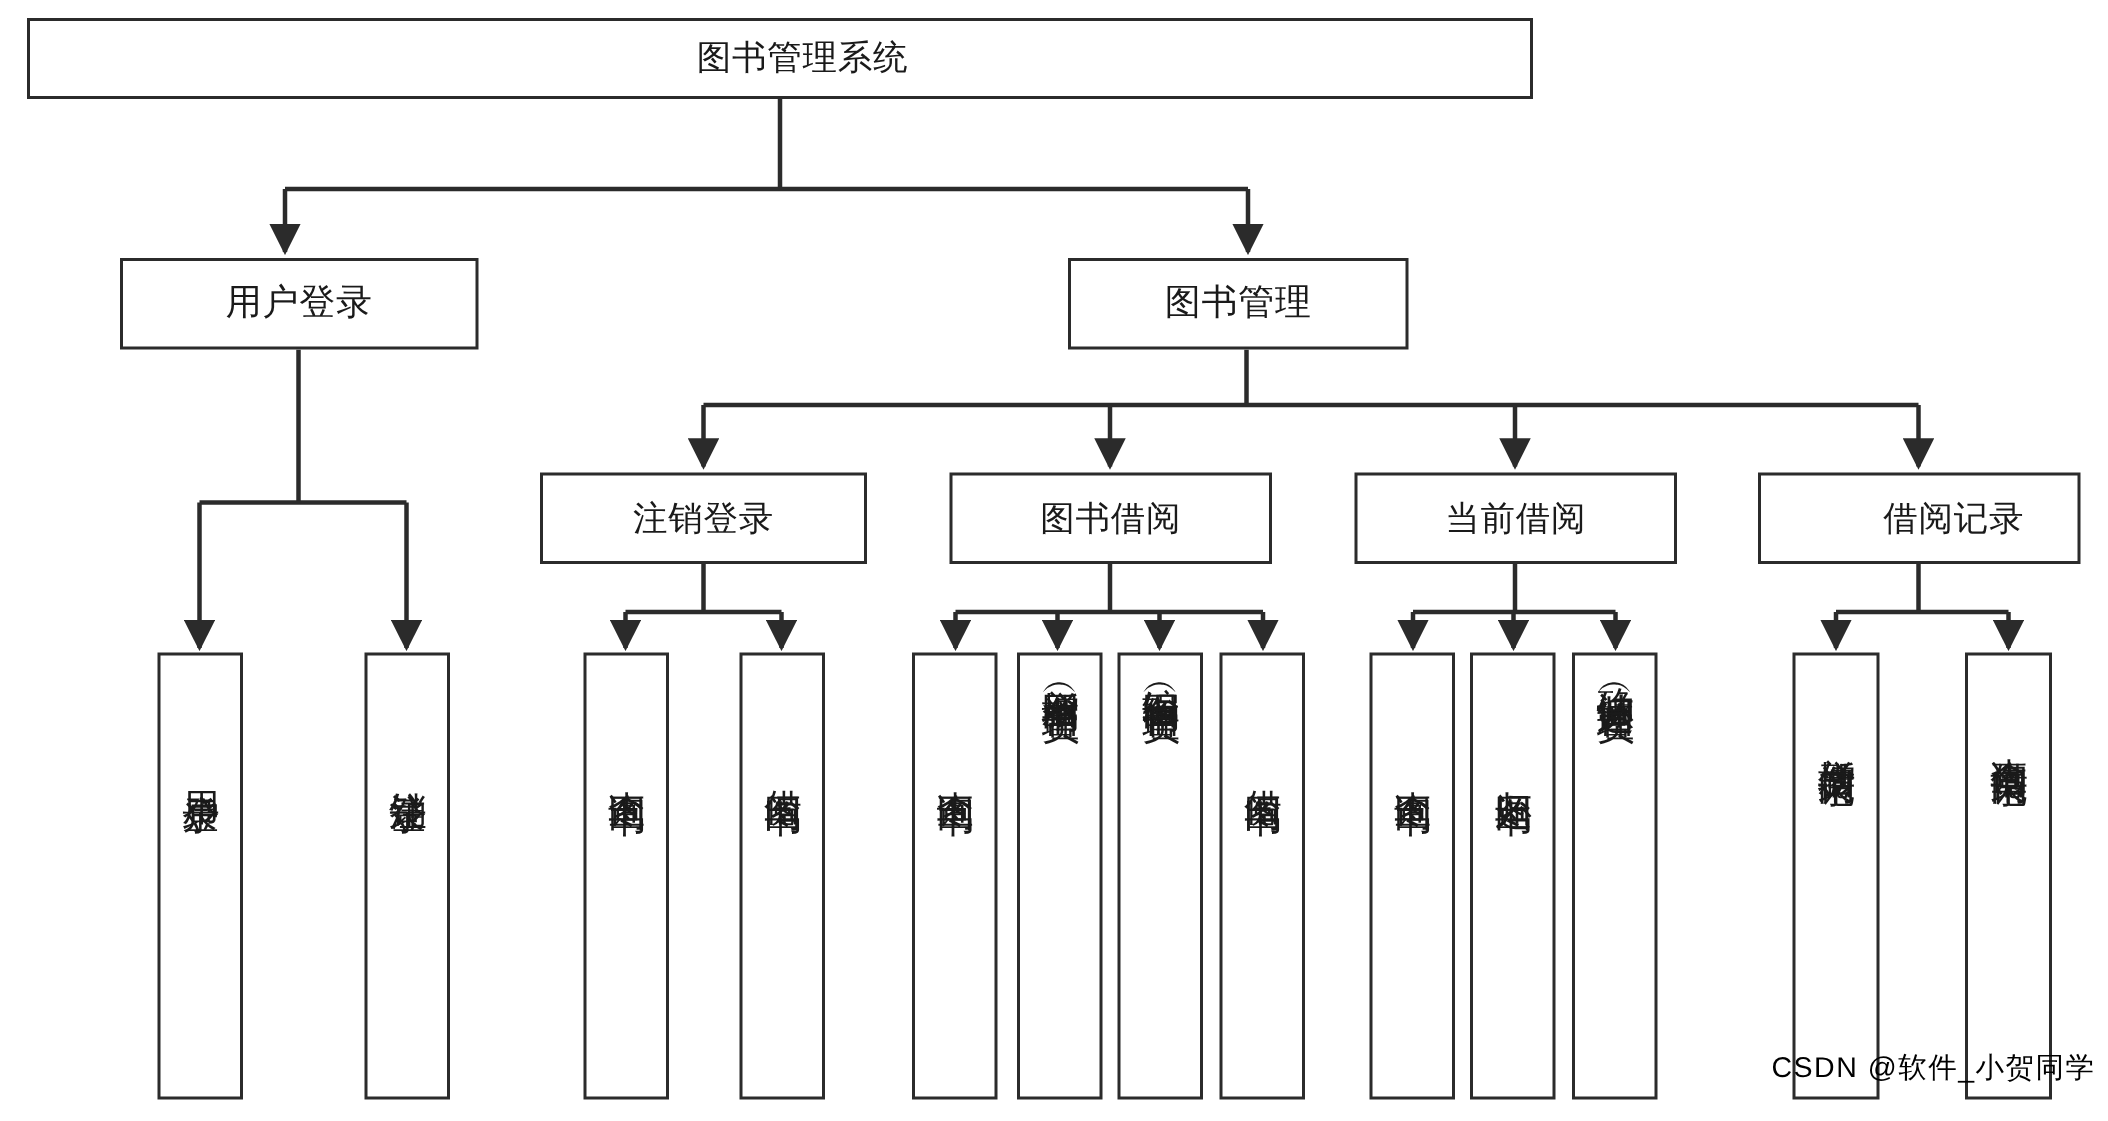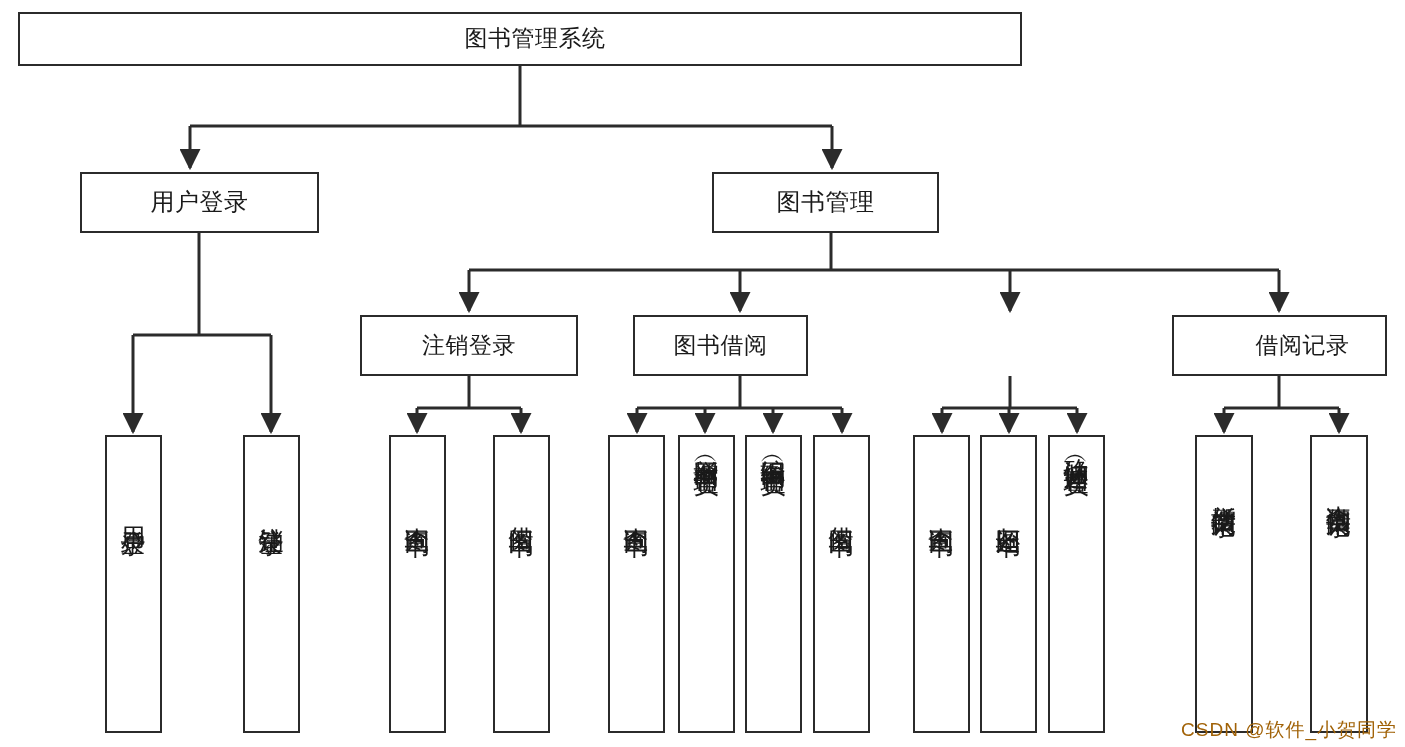--- a/index.html
+++ b/index.html
@@ -67,23 +67,23 @@
   .node-leaf.mid .label {
     padding-top: 70px;
   }
   .node-leaf.mid2 .label {
     padding-top: 48px;
   }
 
   #watermark {
     position: absolute;
     right: 8px;
-    bottom: 4px;
+    bottom: 22px;
     font-size: 19px;
-    color: #a16207;
+    color: #000000;
     letter-spacing: 1px;
     z-index: 3;
     white-space: nowrap;
     font-family: "Liberation Sans", "DejaVu Sans", sans-serif;
   }
 </style>
 </head>
 <body>
 
 <div id="canvas">
@@ -150,24 +150,27 @@
   </div>
 
   <div class="node node-l2" style="left:712px; top:172px; width:227px; height:61px;">
     <span class="label">图书管理</span>
   </div>
 
   <div class="node node-l3" style="left:360px; top:315px; width:218px; height:61px;">
     <span class="label">注销登录</span>
   </div>
 
-  <div class="node node-l3" style="left:633px; top:315px; width:175px; height:61px;">
+  <div class="node node-l3" style="left:633px; top:315px; width:215px; height:61px;">
     <span class="label">图书借阅</span>
   </div>
 
+  <div class="node node-l3" style="left:903px; top:315px; width:215px; height:61px;">
+    <span class="label">当前借阅</span>
+  </div>
 
   <div class="node node-l3" style="left:1172px; top:315px; width:215px; height:61px;padding-left:46px;">
     <span class="label">借阅记录</span>
   </div>
 
   <div class="node node-leaf mid" style="left:105px; top:435px; width:57px; height:298px;">
     <span class="label">用户登录</span>
   </div>
 
   <div class="node node-leaf mid" style="left:243px; top:435px; width:57px; height:298px;">

